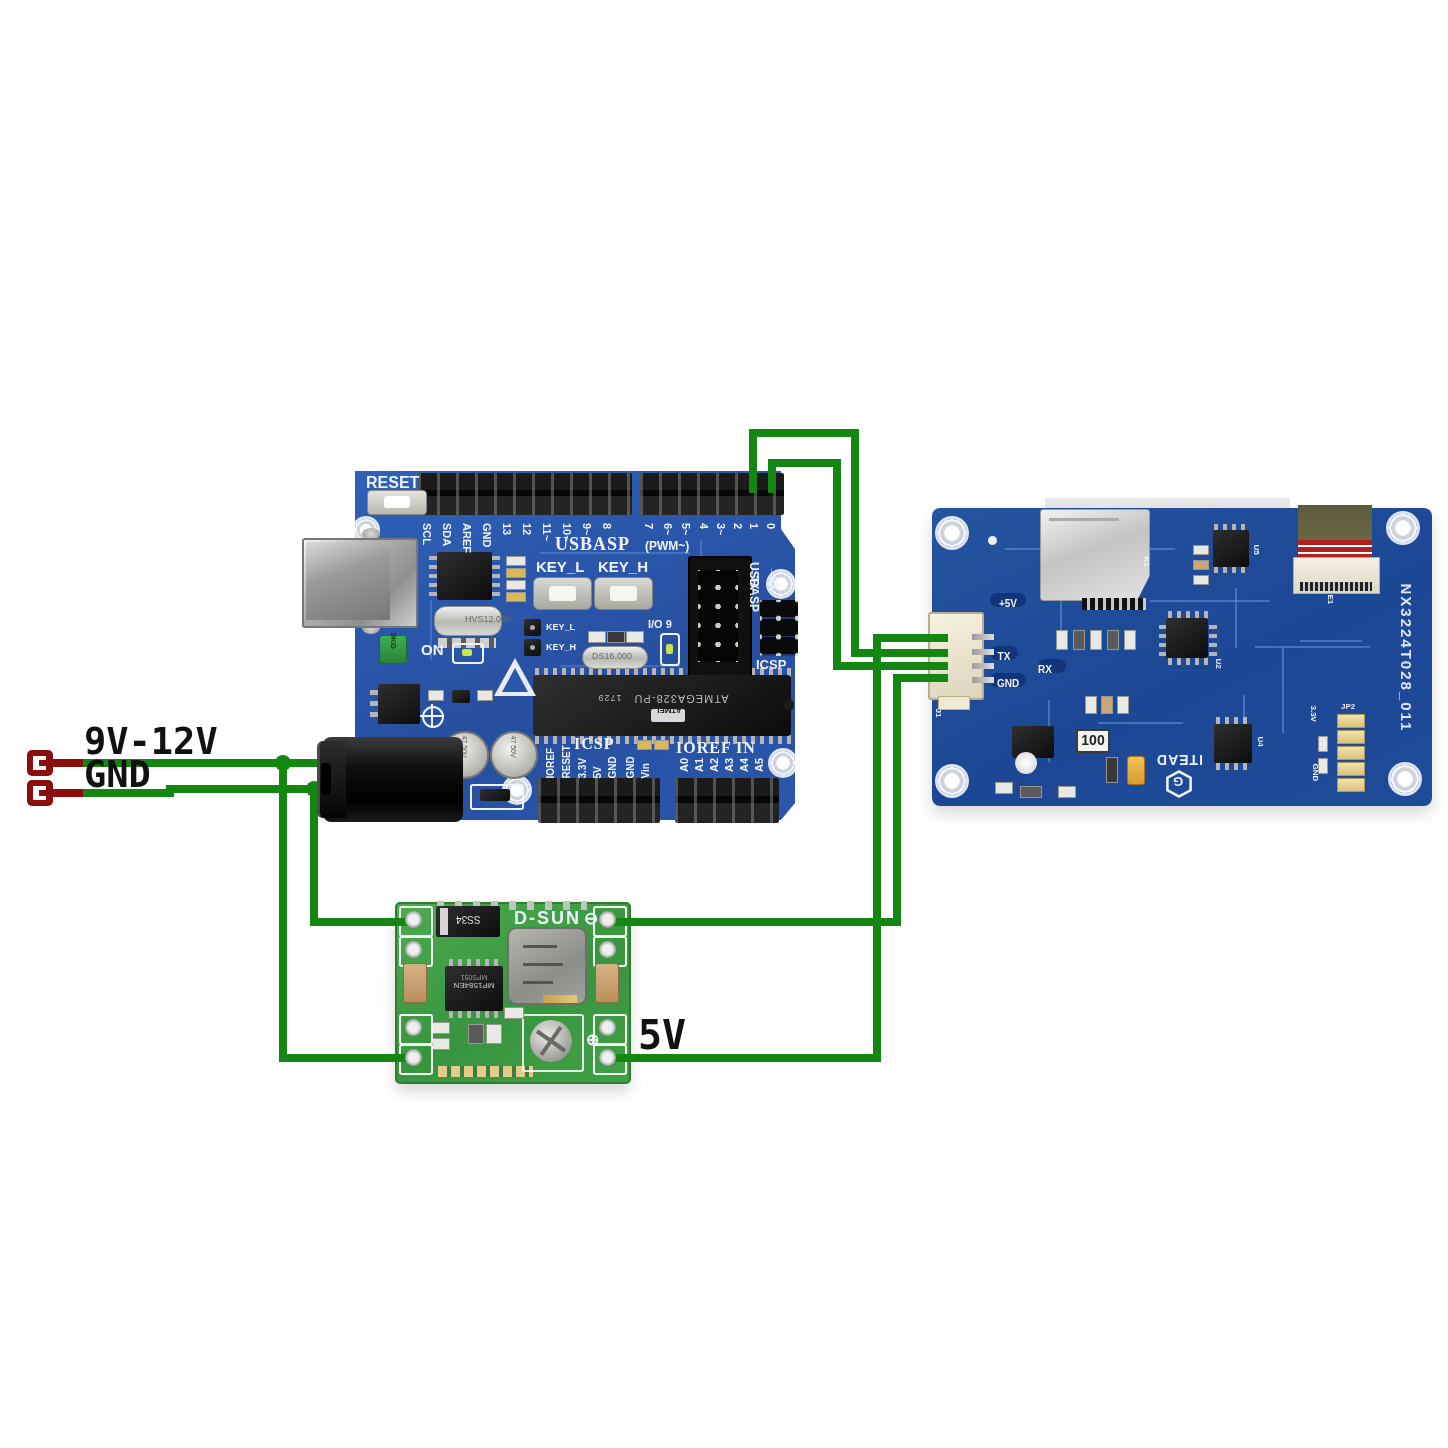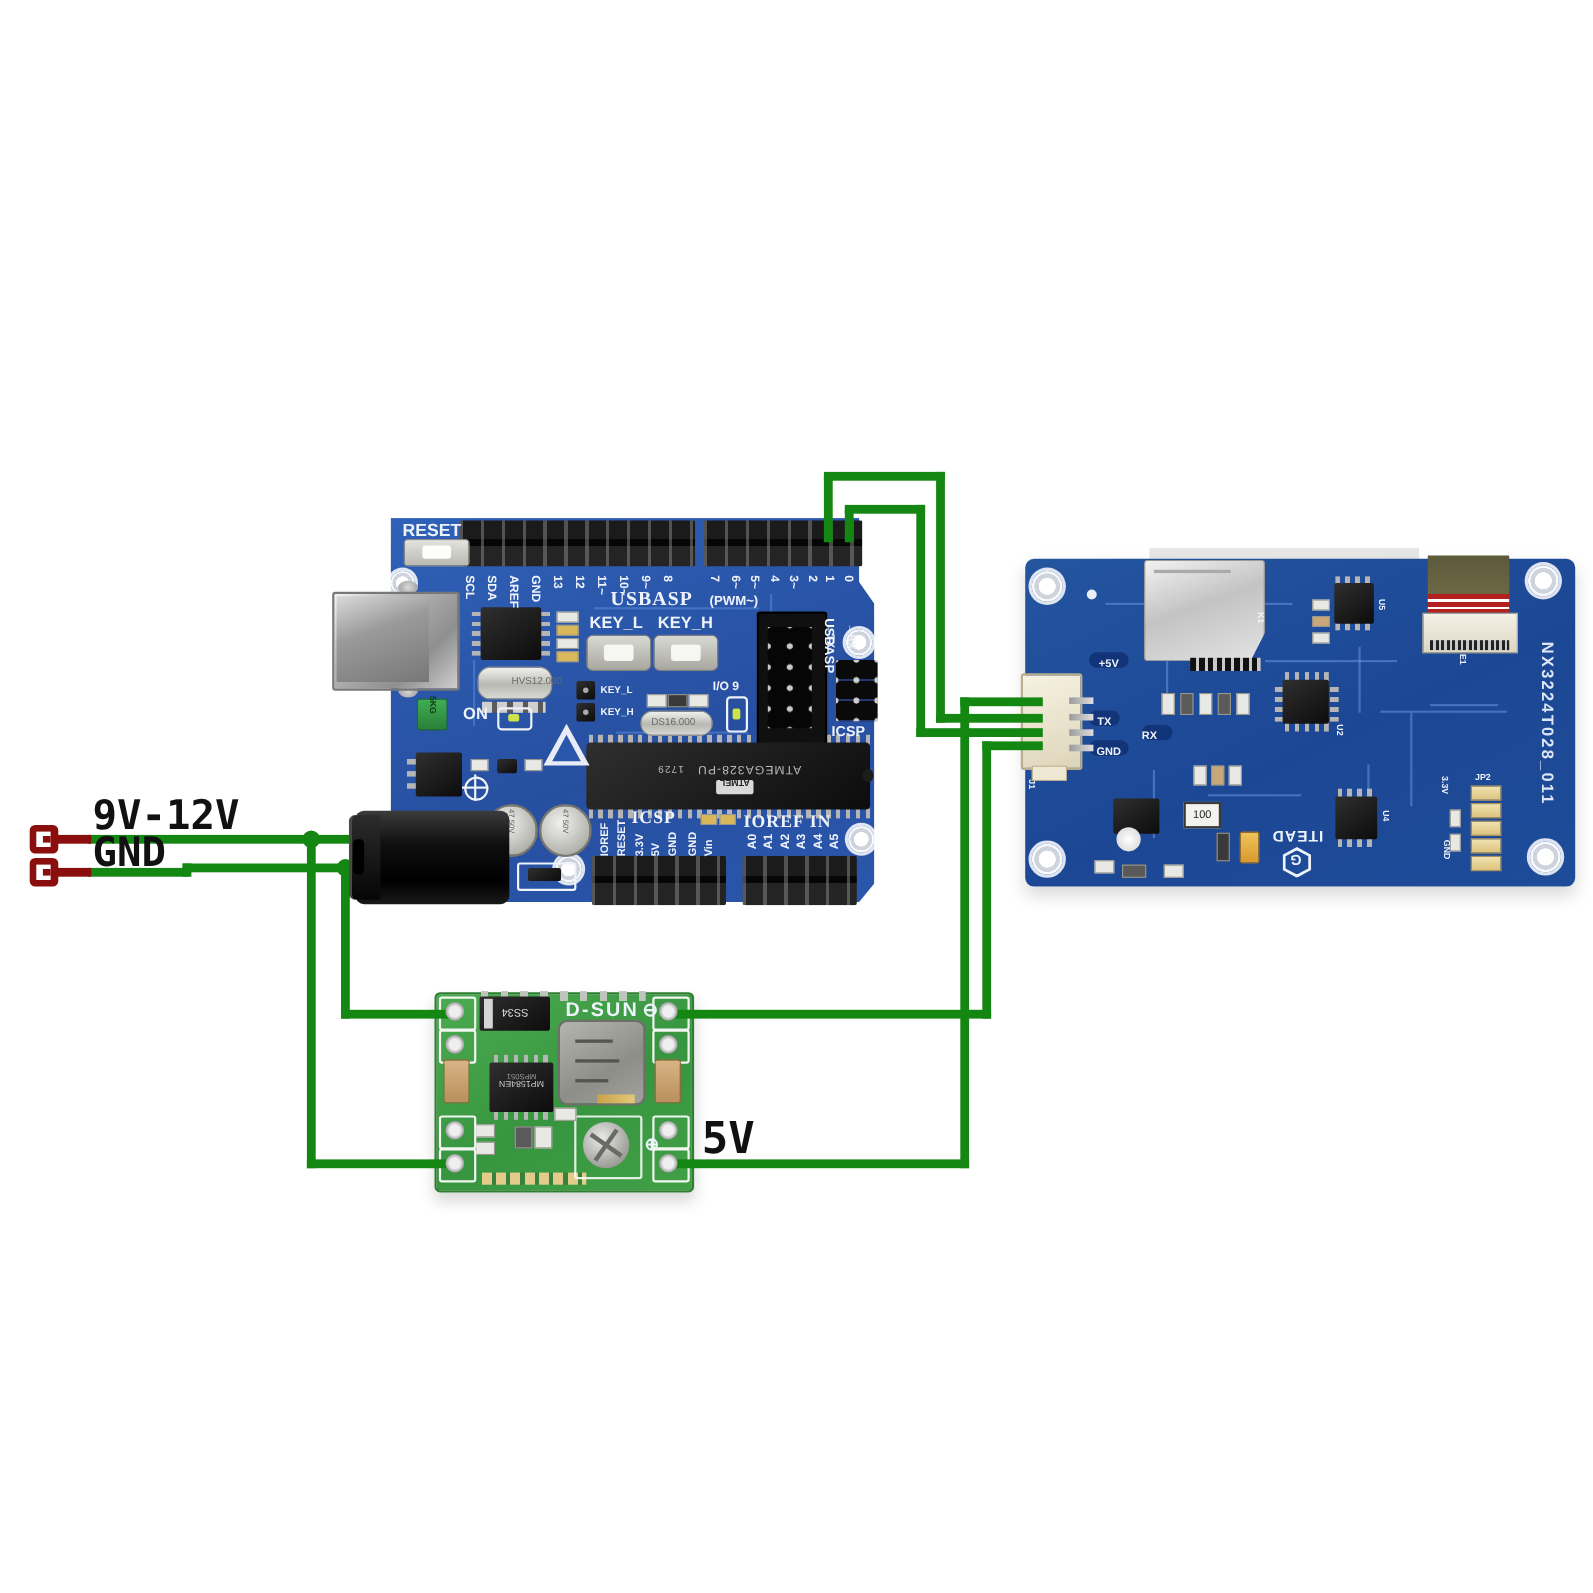--- a/index.html
+++ b/index.html
@@ -347,21 +347,21 @@
   <div class="pins-h" style="left:1168px;top:657px;width:40px;height:8px;"></div>
   <div class="pins-v" style="left:1159px;top:620px;width:8px;height:36px;"></div>
   <div class="pins-v" style="left:1209px;top:620px;width:8px;height:36px;"></div>
   <div class="chip" style="left:1166px;top:618px;width:42px;height:40px;"></div>
   <span class="silk r90" style="left:1210px;top:662px;width:16px;font-size:8px;">U2</span>
 
   <div class="chip" style="left:1012px;top:726px;width:42px;height:32px;"></div>
   <div class="abs" style="left:1015px;top:752px;width:22px;height:22px;border-radius:50%;background:radial-gradient(circle,#fff,#d2d2d2);z-index:27;"></div>
 
   <div class="abs" style="left:1076px;top:729px;width:30px;height:20px;background:#f2f2ef;border:2px solid #3a3a3a;z-index:27;text-align:center;">
-    <span style="font-size:10px;color:#222;font-weight:normal;line-height:18px;">100</span>
+    <span style="font-size:14px;color:#222;font-weight:bold;line-height:18px;">100</span>
   </div>
   <div class="smd" style="left:1106px;top:757px;width:10px;height:24px;background:#3a3a3a;"></div>
   <div class="abs" style="left:1127px;top:756px;width:16px;height:27px;background:linear-gradient(180deg,#f0c35a,#d89a2e);border:1px solid #a8741e;border-radius:3px;z-index:27;"></div>
 
   <div class="pins-h" style="left:1216px;top:717px;width:34px;height:8px;"></div>
   <div class="pins-h" style="left:1216px;top:762px;width:34px;height:8px;"></div>
   <div class="chip" style="left:1214px;top:724px;width:38px;height:39px;"></div>
   <span class="silk r90" style="left:1252px;top:740px;width:16px;font-size:8px;">U4</span>
 
   <span class="silk r180" style="left:1156px;top:752px;font-size:14px;letter-spacing:1px;">ITEAD</span>

